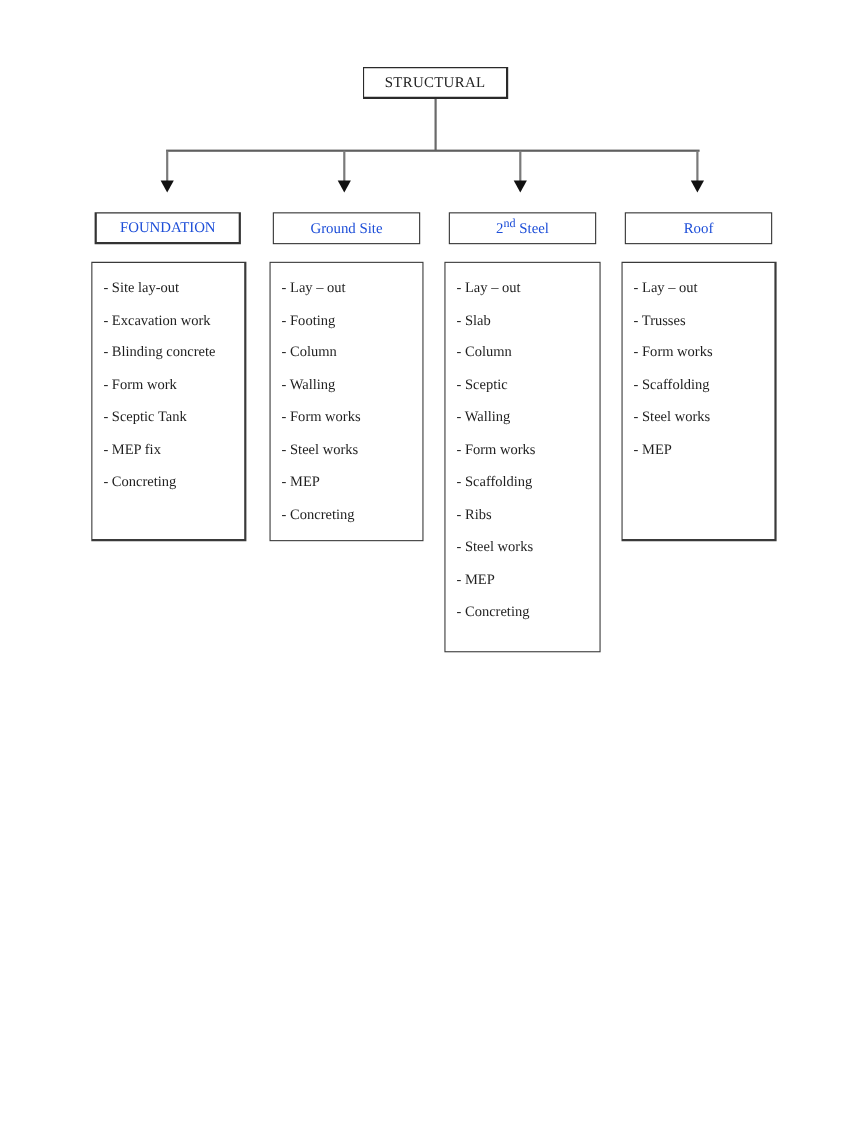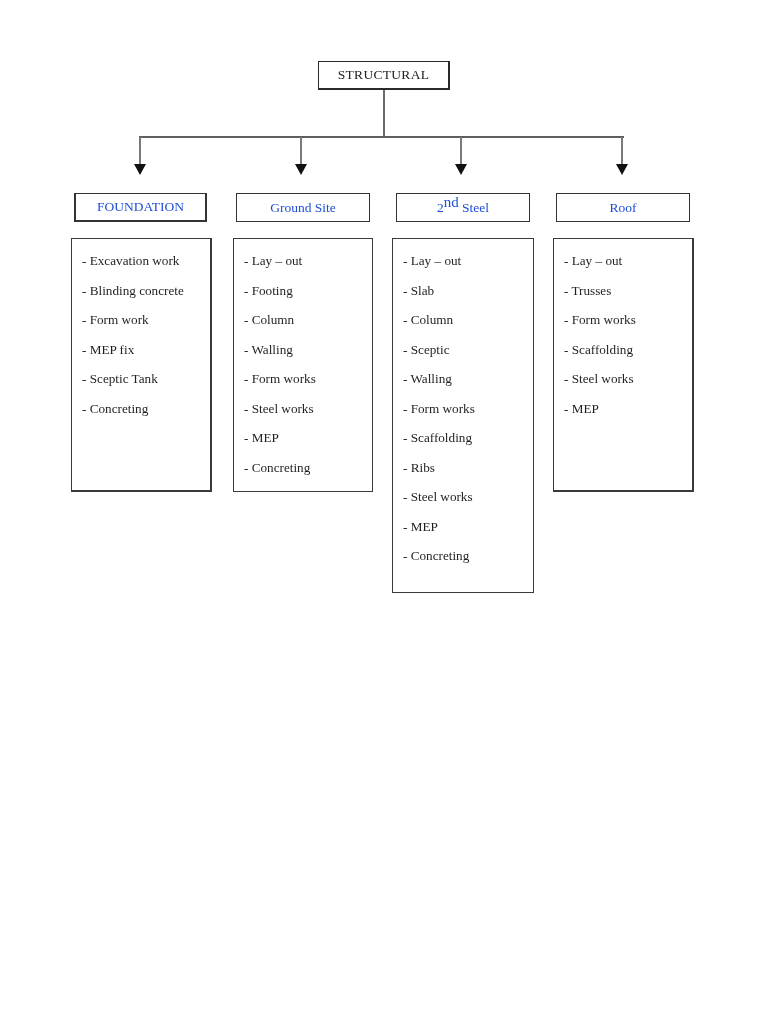--- a/index.html
+++ b/index.html
@@ -11,21 +11,21 @@
     width: 768px;
     height: 1024px;
     position: relative;
     font-family: "Liberation Serif", "DejaVu Serif", serif;
     color: #1a1a1a;
     overflow: hidden;
   }
 
   #diagram {
     position: absolute;
-    left: 0;
+    left: 12px;
     top: 0;
     width: 652px;
     height: 1024px;
   }
 
   
   .root-box {
     position: absolute;
     left: 318px;
     top: 61px;
@@ -94,21 +94,21 @@
     border-width: 2px;
     border-left-width: 2px;
     border-top-width: 1px;
   }
   .head-box .label {
     font-size: 13.5px;
     color: #1d4ed8;
     line-height: 1;
   }
   .head-box .label sup {
-    font-size: 15px;
+    font-size: 11px;
     vertical-align: super;
     line-height: 0;
   }
 
   
   .list-box {
     position: absolute;
     top: 238px;
     box-sizing: border-box;
     border: 1px solid #3a3a3a;
@@ -167,25 +167,26 @@
   <div class="head-box" style="left:396px; width:134px;">
     <span class="label"><span>2</span><sup>nd</sup><span> Steel</span></span>
   </div>
 
   <div class="head-box" style="left:556px; width:134px;">
     <span class="label">Roof</span>
   </div>
 
   <div class="list-box heavy" style="left:71px; width:141px; height:254px;">
     <ul>
+        <li>- Site lay-out</li>
         <li>- Excavation work</li>
         <li>- Blinding concrete</li>
         <li>- Form work</li>
+        <li>- Sceptic Tank</li>
         <li>- MEP fix</li>
-        <li>- Sceptic Tank</li>
         <li>- Concreting</li>
       </ul>
   </div>
 
   <div class="list-box" style="left:233px; width:140px; height:254px;">
     <ul>
         <li>- Lay – out</li>
         <li>- Footing</li>
         <li>- Column</li>
         <li>- Walling</li>

